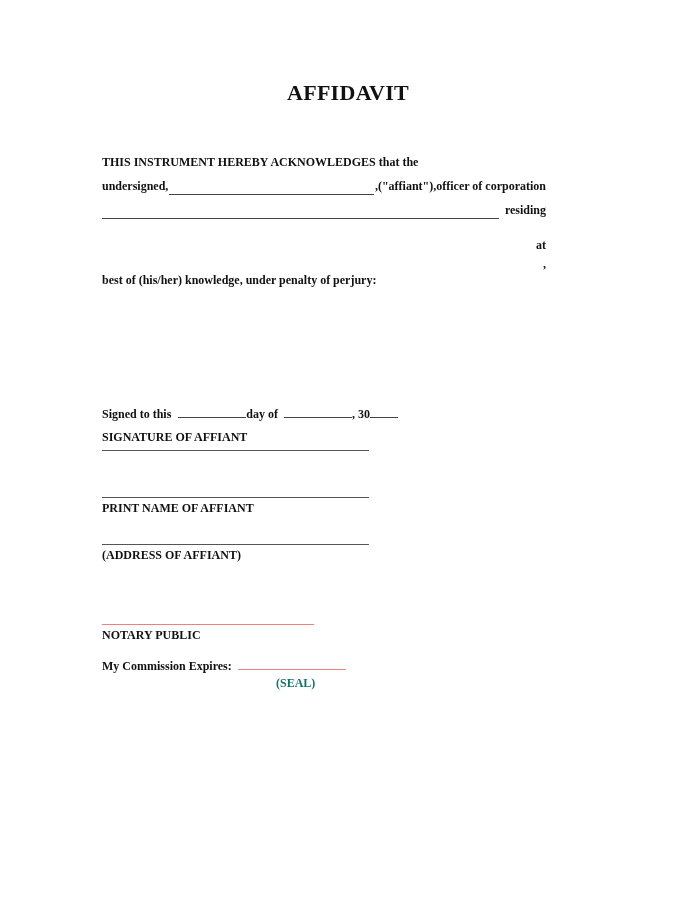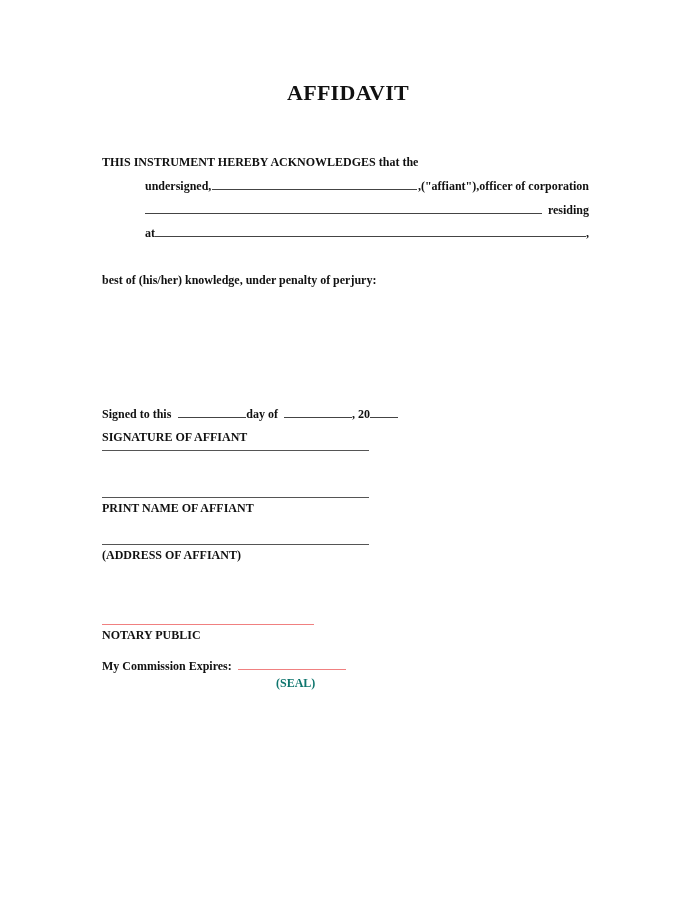--- a/index.html
+++ b/index.html
@@ -8,21 +8,21 @@
   .page { position: absolute; left: 0; top: 0; width: 556px; height: 900px; background: #fff; }
   .title { position: absolute; left: 0; width: 696px; top: 80px; text-align: center;
            font-weight: bold; font-size: 22px; letter-spacing: 0.3px; }
   .line { position: absolute; left: 102px; font-size: 12px; white-space: nowrap; line-height: 18px; font-weight: bold; }
   .justify { width: 444px; }
   .rule { position: absolute; left: 102px; height: 0; border-top: 1px solid #555; }
   .red-rule { border-top: 1.5px solid #f08080; }
   .red { color: #0f766e; }
   .ul { display: inline-block; border-bottom: 1px solid #444; height: 12px; vertical-align: baseline; }
   .ul-red { border-bottom: 1.5px solid #f08080; }
-  .flex { display: flex; justify-content: space-between; align-items: flex-start; margin-left: 43px; }
+  .flex { display: flex; justify-content: space-between; align-items: flex-end; }
 </style>
 </head>
 <body>
 
 <div class="page">
 
   <div class="title">AFFIDAVIT</div>
 
   <div class="line" style="top:153px;">THIS INSTRUMENT HEREBY ACKNOWLEDGES that the</div>
 
@@ -30,32 +30,32 @@
     <span>undersigned,</span>
     <span class="ul" style="flex:1; margin:0 1px;"></span>
     <span>,("affiant"),officer of corporation</span>
   </div>
 
   <div class="line justify flex" style="top:201px;">
     <span class="ul" style="flex:1; margin-right:6px;"></span>
     <span>residing</span>
   </div>
 
-  <div class="line justify flex" style="top:224px;">
+  <div class="line justify flex" style="top:236px;flex-direction:column;">
     <span>at</span>
     <span class="ul" style="flex:1;"></span>
     <span>,</span>
   </div>
 
   <div class="line" style="top:271px;">best of (his/her) knowledge, under penalty of perjury:</div>
 
   <div class="line" style="top:405px;">
     <span>Signed to this</span>
     <span class="ul" style="width:68px; margin-left:4px;"></span><span>day of</span>
-    <span class="ul" style="width:68px; margin-left:3px;"></span><span>, 20</span><span class="ul" style="width:28px;"></span>
+    <span class="ul" style="width:68px; margin-left:3px;"></span><span>, 30</span><span class="ul" style="width:28px;"></span>
   </div>
 
   <div class="rule" style="top:450px; width:267px;"></div>
   <div class="line" style="top:428px;">SIGNATURE OF AFFIANT</div>
 
   <div class="rule" style="top:497px; width:267px;"></div>
   <div class="line" style="top:499px;">PRINT NAME OF AFFIANT</div>
 
   <div class="rule" style="top:544px; width:267px;"></div>
   <div class="line" style="top:546px;">(ADDRESS OF AFFIANT)</div>

